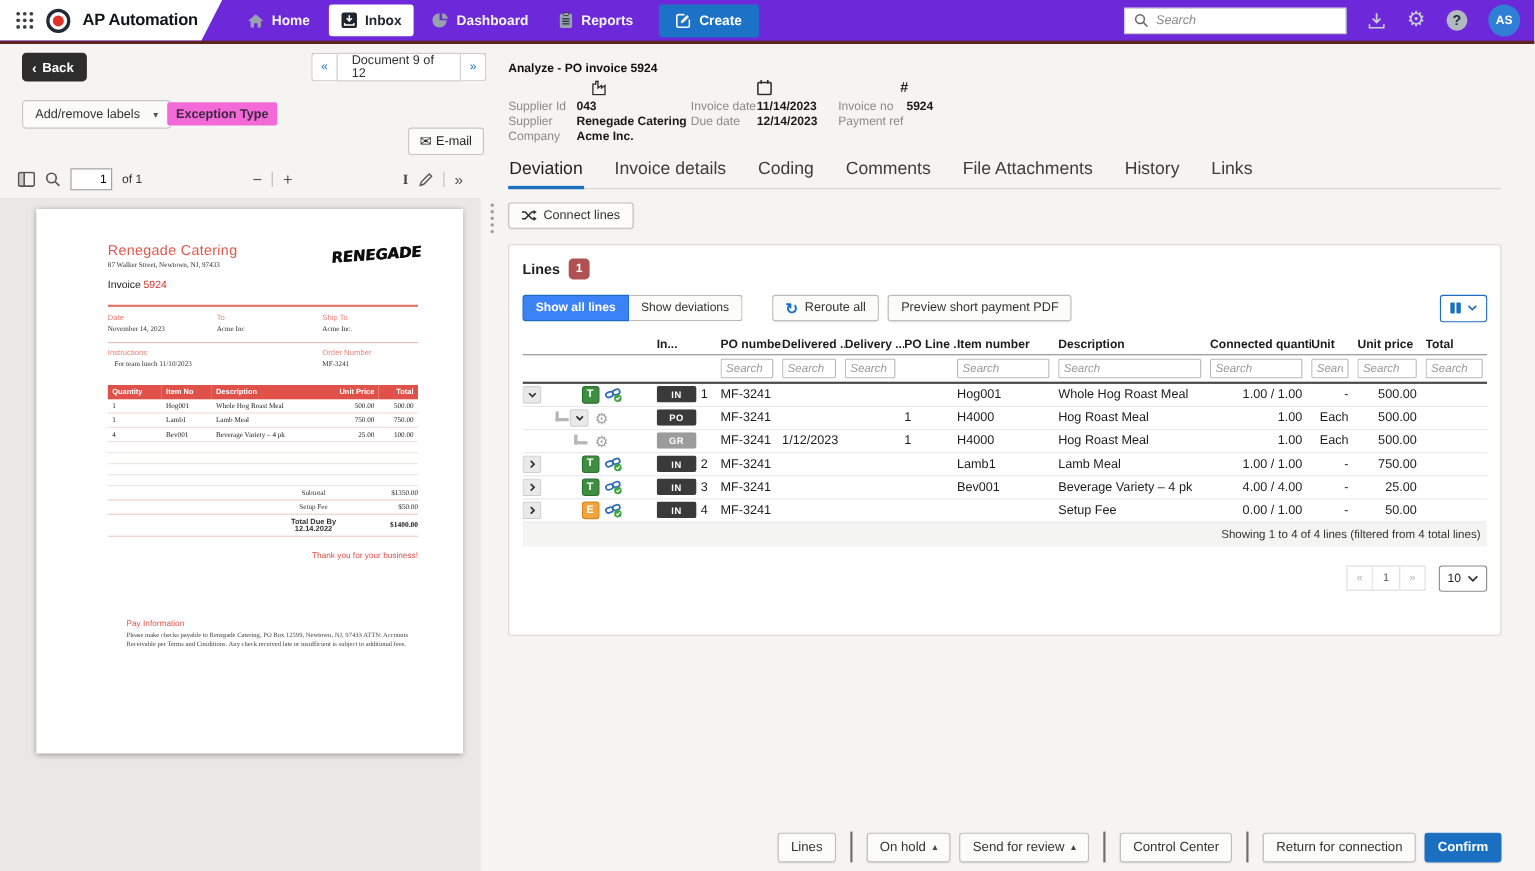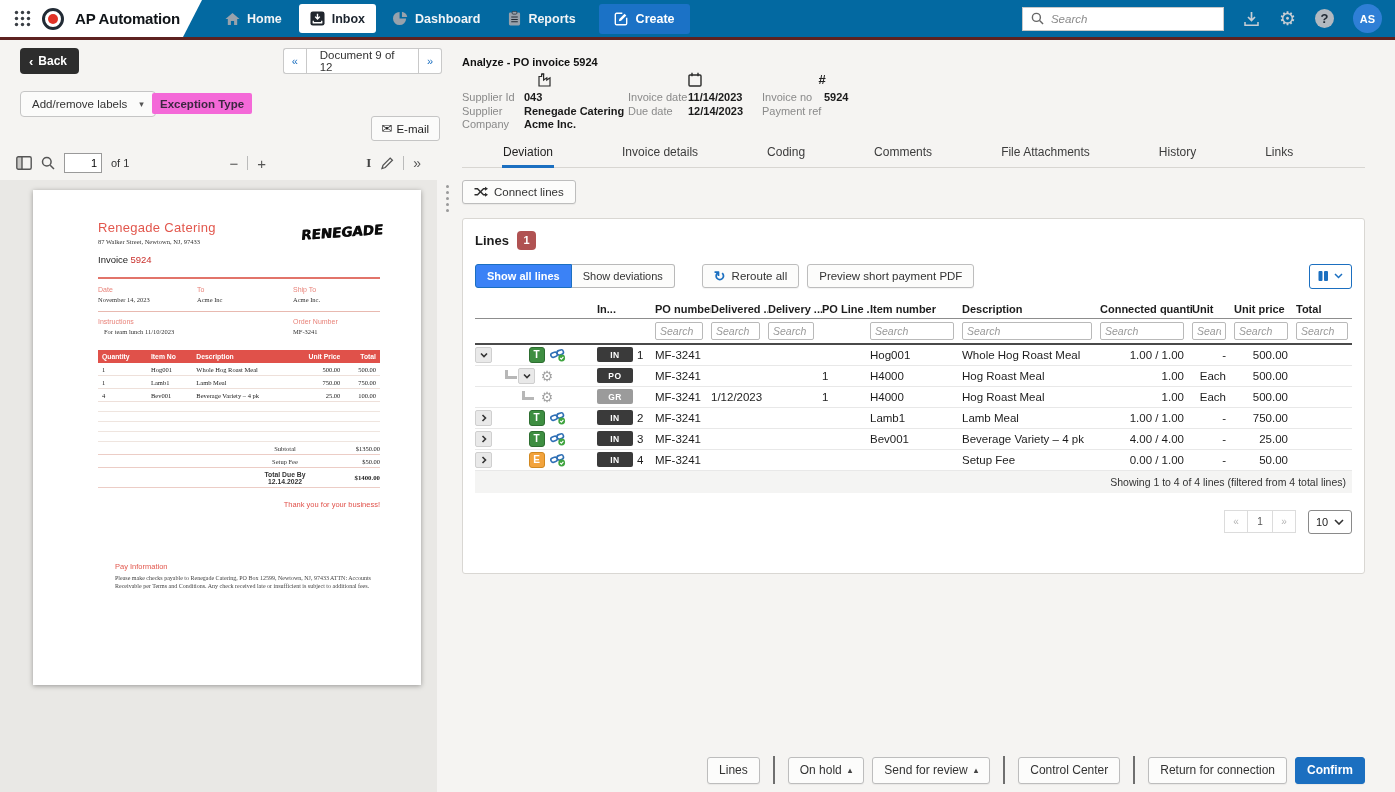--- a/index.html
+++ b/index.html
@@ -1,21 +1,21 @@
 <!DOCTYPE html>
 <html><head>
 <meta charset="utf-8">
 <style>
 * { margin:0; padding:0; box-sizing:border-box; font-family:"Liberation Sans",sans-serif; }
 html,body { width:1395px; height:792px; overflow:hidden; }
 body { background:#f5f4f2; color:#222; font-size:12px; position:relative; }
 button { background:none; border:none; cursor:pointer; font-family:inherit; }
 
 
-.navbar { position:absolute; top:0; left:0; width:1395px; height:40px; background:#0369a1; border-bottom:3px solid #5e2220; display:flex; align-items:center; }
+.navbar { position:absolute; top:0; left:0; width:1395px; height:40px; background:#6d28d9; border-bottom:3px solid #5e2220; display:flex; align-items:center; }
 .brand { position:relative; height:100%; width:212px; background:#fff; clip-path:polygon(0 0,202px 0,183px 100%,0 100%); display:flex; align-items:center; gap:11px; padding-left:14px; flex:0 0 auto; }
 .logo-ring { width:22px; height:22px; border:3px solid #222b35; border-radius:50%; display:flex; align-items:center; justify-content:center; }
 .logo-dot { width:10px; height:10px; background:#e03226; border-radius:50%; }
 .brand-name { font-weight:bold; font-size:15px; color:#101418; letter-spacing:-0.2px; }
 .nav-items { display:flex; align-items:center; gap:6px; margin-left:2px; }
 .nav-item { display:flex; align-items:center; gap:7px; color:#f2f4f6; font-weight:bold; font-size:12.5px; padding:7px 11px; border-radius:3px; }
 .nav-item.active { background:#fff; color:#1c242e; }
 .create-btn { display:flex; align-items:center; gap:8px; background:#1b72c6; color:#fff; font-weight:bold; font-size:12.5px; padding:8px 15px; border-radius:3px; margin-left:6px; }
 .nav-right { margin-left:auto; display:flex; align-items:center; gap:19px; padding-right:13px; }
 .nav-search { width:202px; height:24px; background:#fff; border:1px solid #c8c8c8; display:flex; align-items:center; gap:7px; padding:0 8px; }
@@ -83,21 +83,21 @@
 .info-bar { display:flex; margin-top:3px; }
 .info-col { position:relative; }
 .info-col.c1 { width:166px; } .info-col.c2 { width:140px; } .info-col.c3 { width:134px; } .info-col.c4 { width:120px; }
 .info-icon { height:17px; display:flex; justify-content:center; align-items:center; margin-bottom:3px; }
 .hash-glyph { font-size:13px; font-weight:bold; color:#222; }
 .info-row { display:flex; font-size:11px; line-height:13.5px; }
 .info-label { color:#8a8a8a; flex:0 0 auto; }
 .c1 .info-label { width:62px; } .c2 .info-label { width:58px; } .c3 .info-label { width:60px; } .c4 .info-label { width:62px; }
 .info-value { font-weight:bold; color:#1a1a1a; }
 .tabs { display:flex; gap:27px; margin-top:9px; border-bottom:1px solid #d8d6d2; }
-.tab { padding:4px 1px 6px; font-size:12px; color:#3c3c3c; border-bottom:3px solid transparent; margin-bottom:-1px;margin-left:40px; }
+.tab { padding:4px 1px 6px; font-size:16px; color:#3c3c3c; border-bottom:3px solid transparent; margin-bottom:-1px; }
 .tab.active { border-bottom-color:#1b6fc0; color:#1f1f1f; }
 .btn { background:#fcfcfb; border:1px solid #bdbdbd; border-radius:3px; height:24px; padding:0 11px; display:inline-flex; align-items:center; gap:6px; font-size:11.5px; color:#333; box-shadow:0 1px 1px rgba(0,0,0,0.05); }
 .connect-btn { margin-top:12px; }
 .lines-card { margin-top:14px; background:#fff; border:1px solid #d9d7d3; border-radius:3px; padding:12px; height:356px; position:relative; }
 .lines-title { display:flex; align-items:center; gap:8px; font-size:13px; font-weight:bold; color:#1c1c1c; }
 .count-badge { width:19px; height:19px; background:#b05252; border-radius:4px; color:#fff; font-size:11px; font-weight:bold; display:flex; align-items:center; justify-content:center; }
 .lines-controls { display:flex; align-items:center; margin-top:14px; }
 .seg { display:flex; }
 .seg-btn { height:24px; padding:0 11px; border:1px solid #b9b9b9; background:#fcfcfb; font-size:11px; color:#333; }
 .seg-btn.active { background:#3b82f6; border-color:#1b6fc0; color:#fff; font-weight:bold; border-radius:3px 0 0 3px; }

